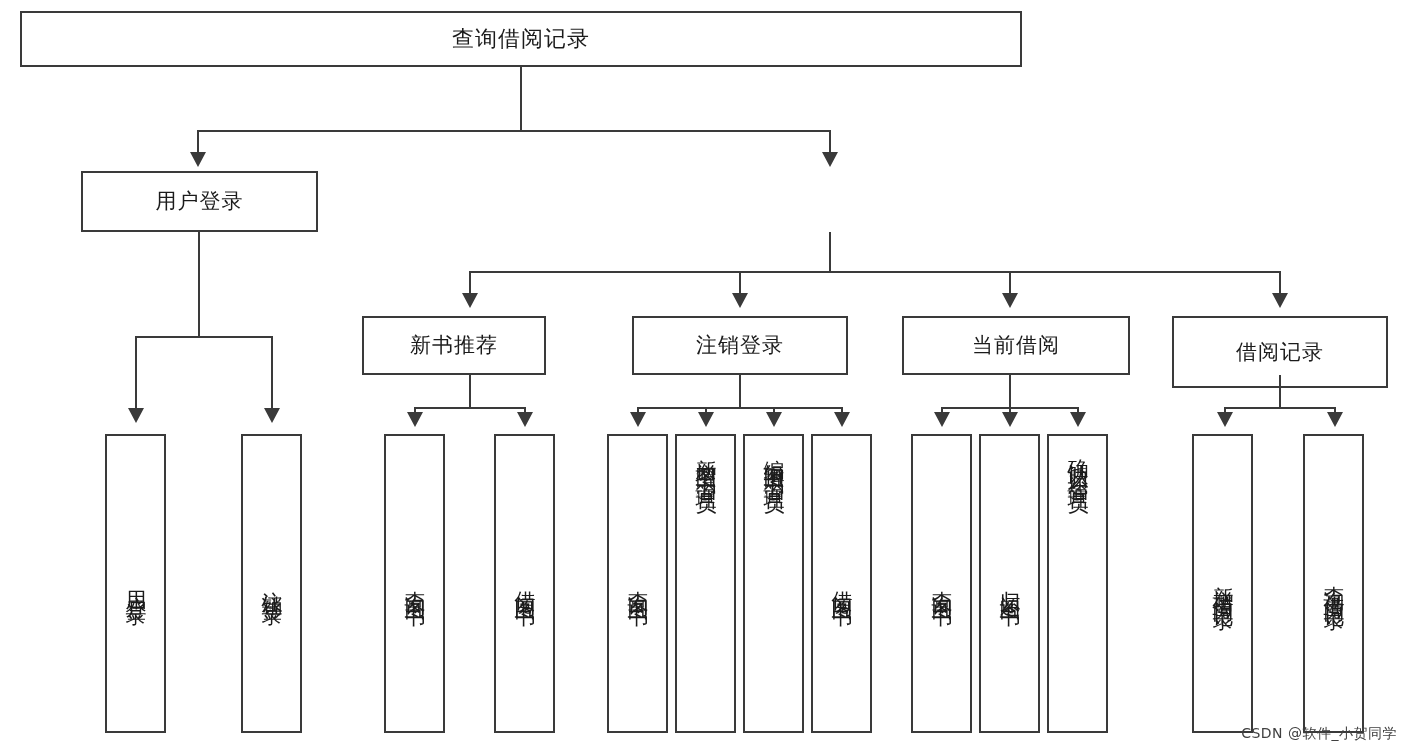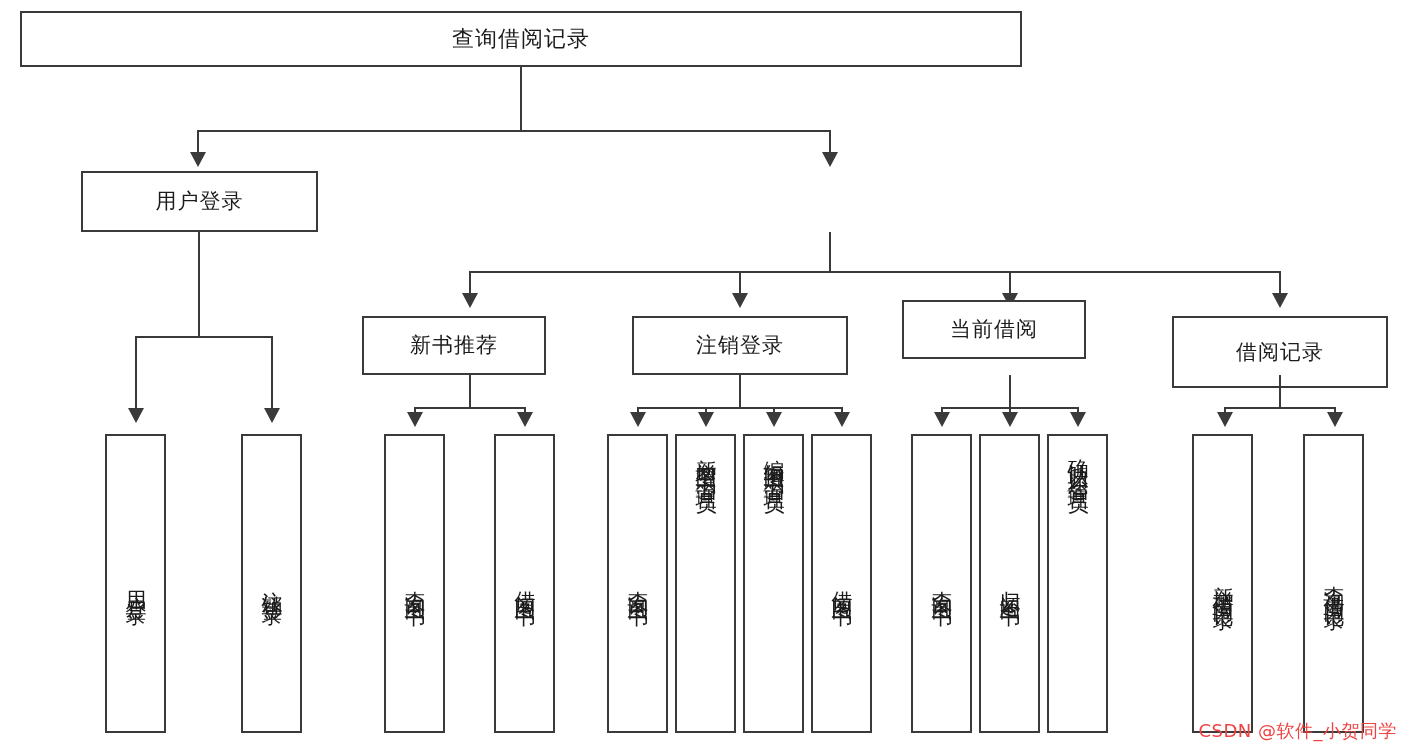--- a/index.html
+++ b/index.html
@@ -71,22 +71,22 @@
     border-left:8px solid transparent;
     border-right:8px solid transparent;
     border-top:15px solid #3a3a3a;
   }
 
   
   #watermark{
     position:absolute;
     right:8px;
     bottom:4px;
-    font-size:18px;
-    color:#ef4444;
+    font-size:14px;
+    color:#404040;
     letter-spacing:0.5px;
     white-space:nowrap;
     user-select:none;
     margin-top:38px;
   }
 </style>
 </head>
 <body>
 
 <div id="canvas">
@@ -133,21 +133,21 @@
   <div class="arrow" style="left:1272px;top:293px;"></div>
 
   <div class="node" id="node-new-book-rec" style="left:362px;top:316px;width:184px;height:59px;">
     <span class="label">新书推荐</span>
   </div>
 
   <div class="node" id="node-book-borrow" style="left:632px;top:316px;width:216px;height:59px;">
     <span class="label">注销登录</span>
   </div>
 
-  <div class="node" id="node-current-borrow" style="left:902px;top:300px;width:184px;height:59px;">
+  <div class="node" id="node-current-borrow" style="left:902px;top:316px;width:228px;height:59px;">
     <span class="label">当前借阅</span>
   </div>
 
   <div class="node" id="node-borrow-record" style="left:1172px;top:316px;width:216px;height:72px;">
     <span class="label">借阅记录</span>
   </div>
 
   <div class="vline" style="left:469px;top:375px;height:33px;"></div>
   <div class="hline" style="left:414px;top:407px;width:111px;height:2px;"></div>
   <div class="vline" style="left:414px;top:407px;height:7px;"></div>

